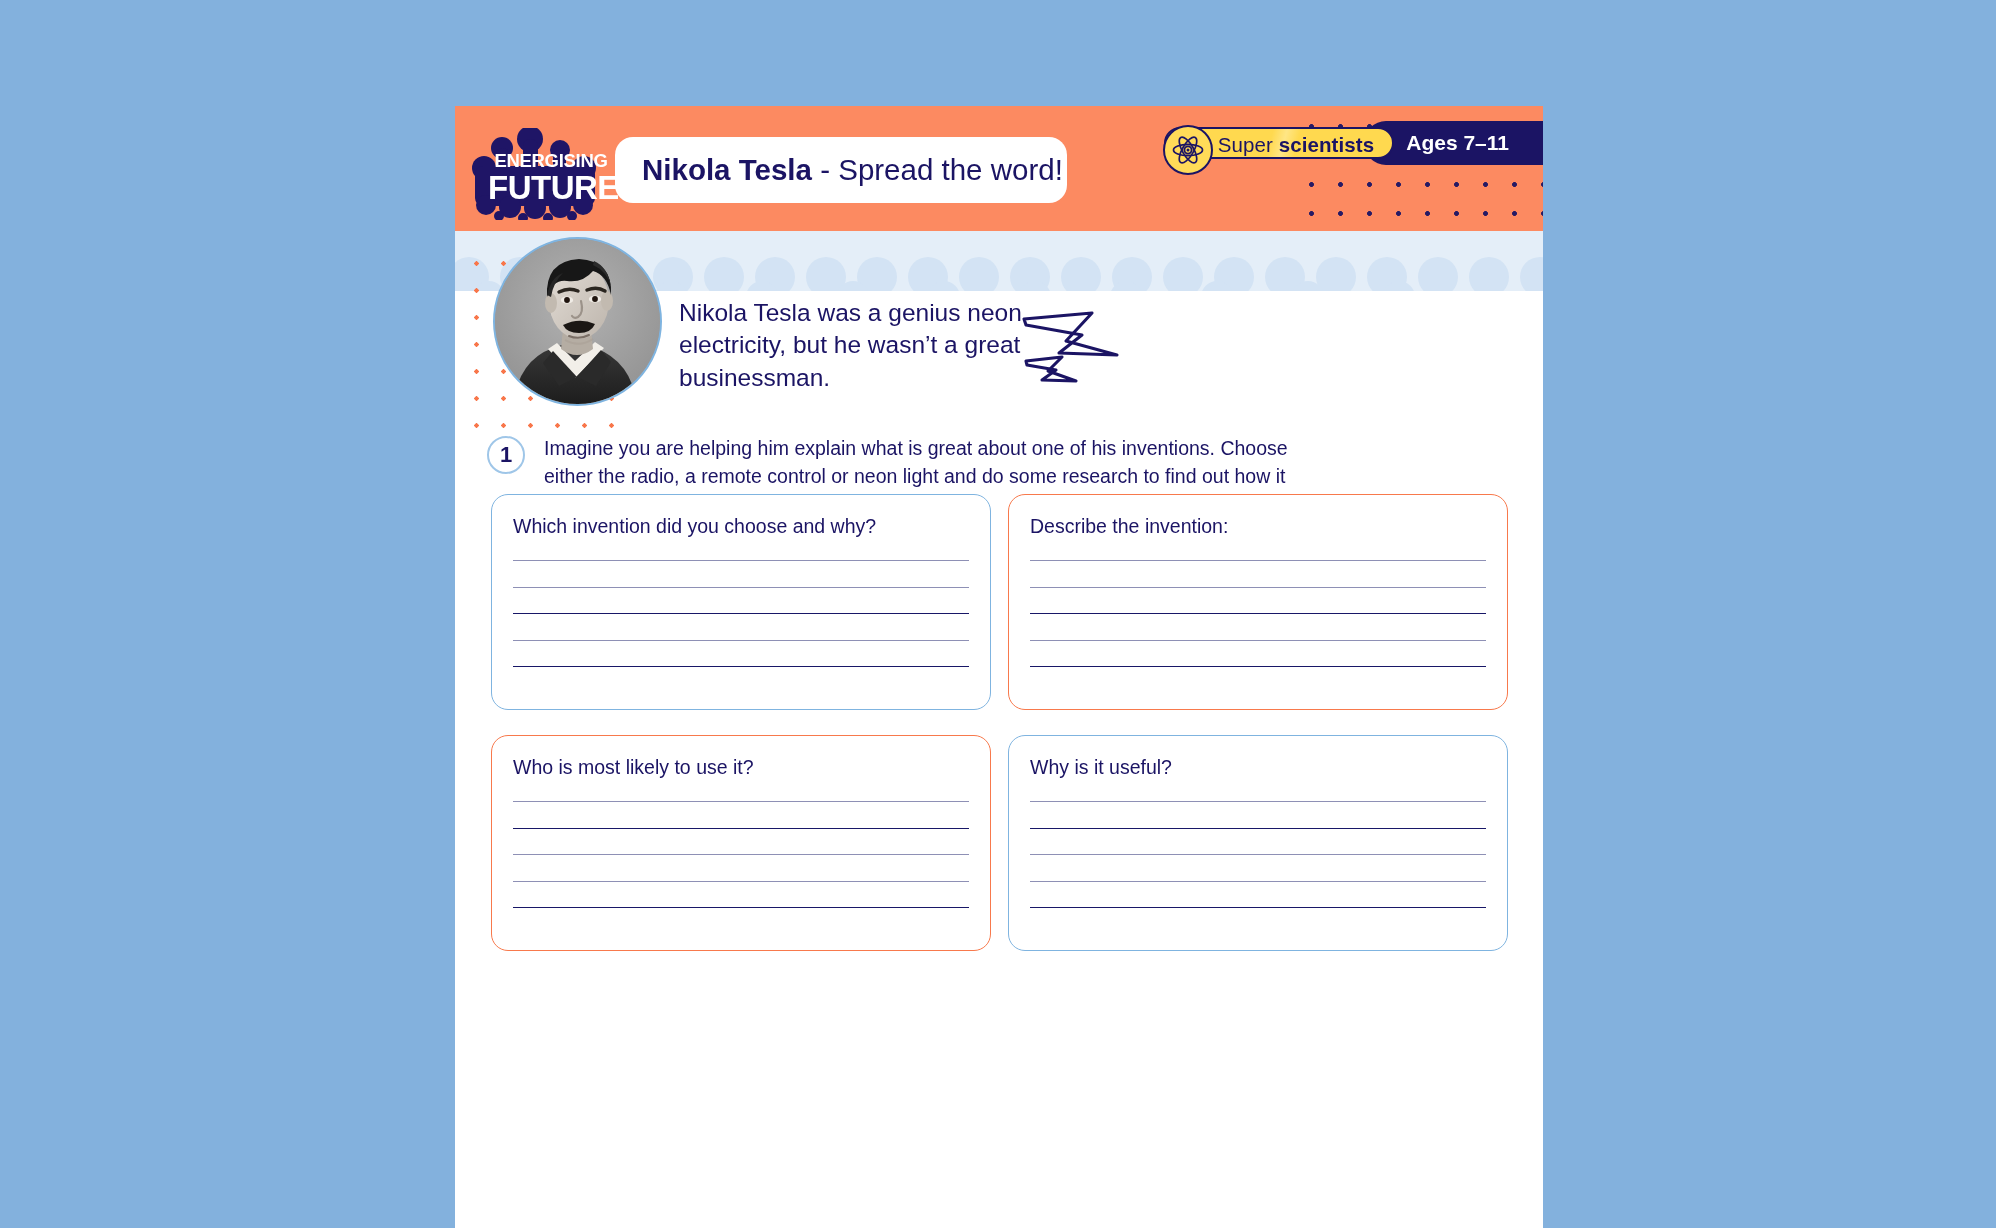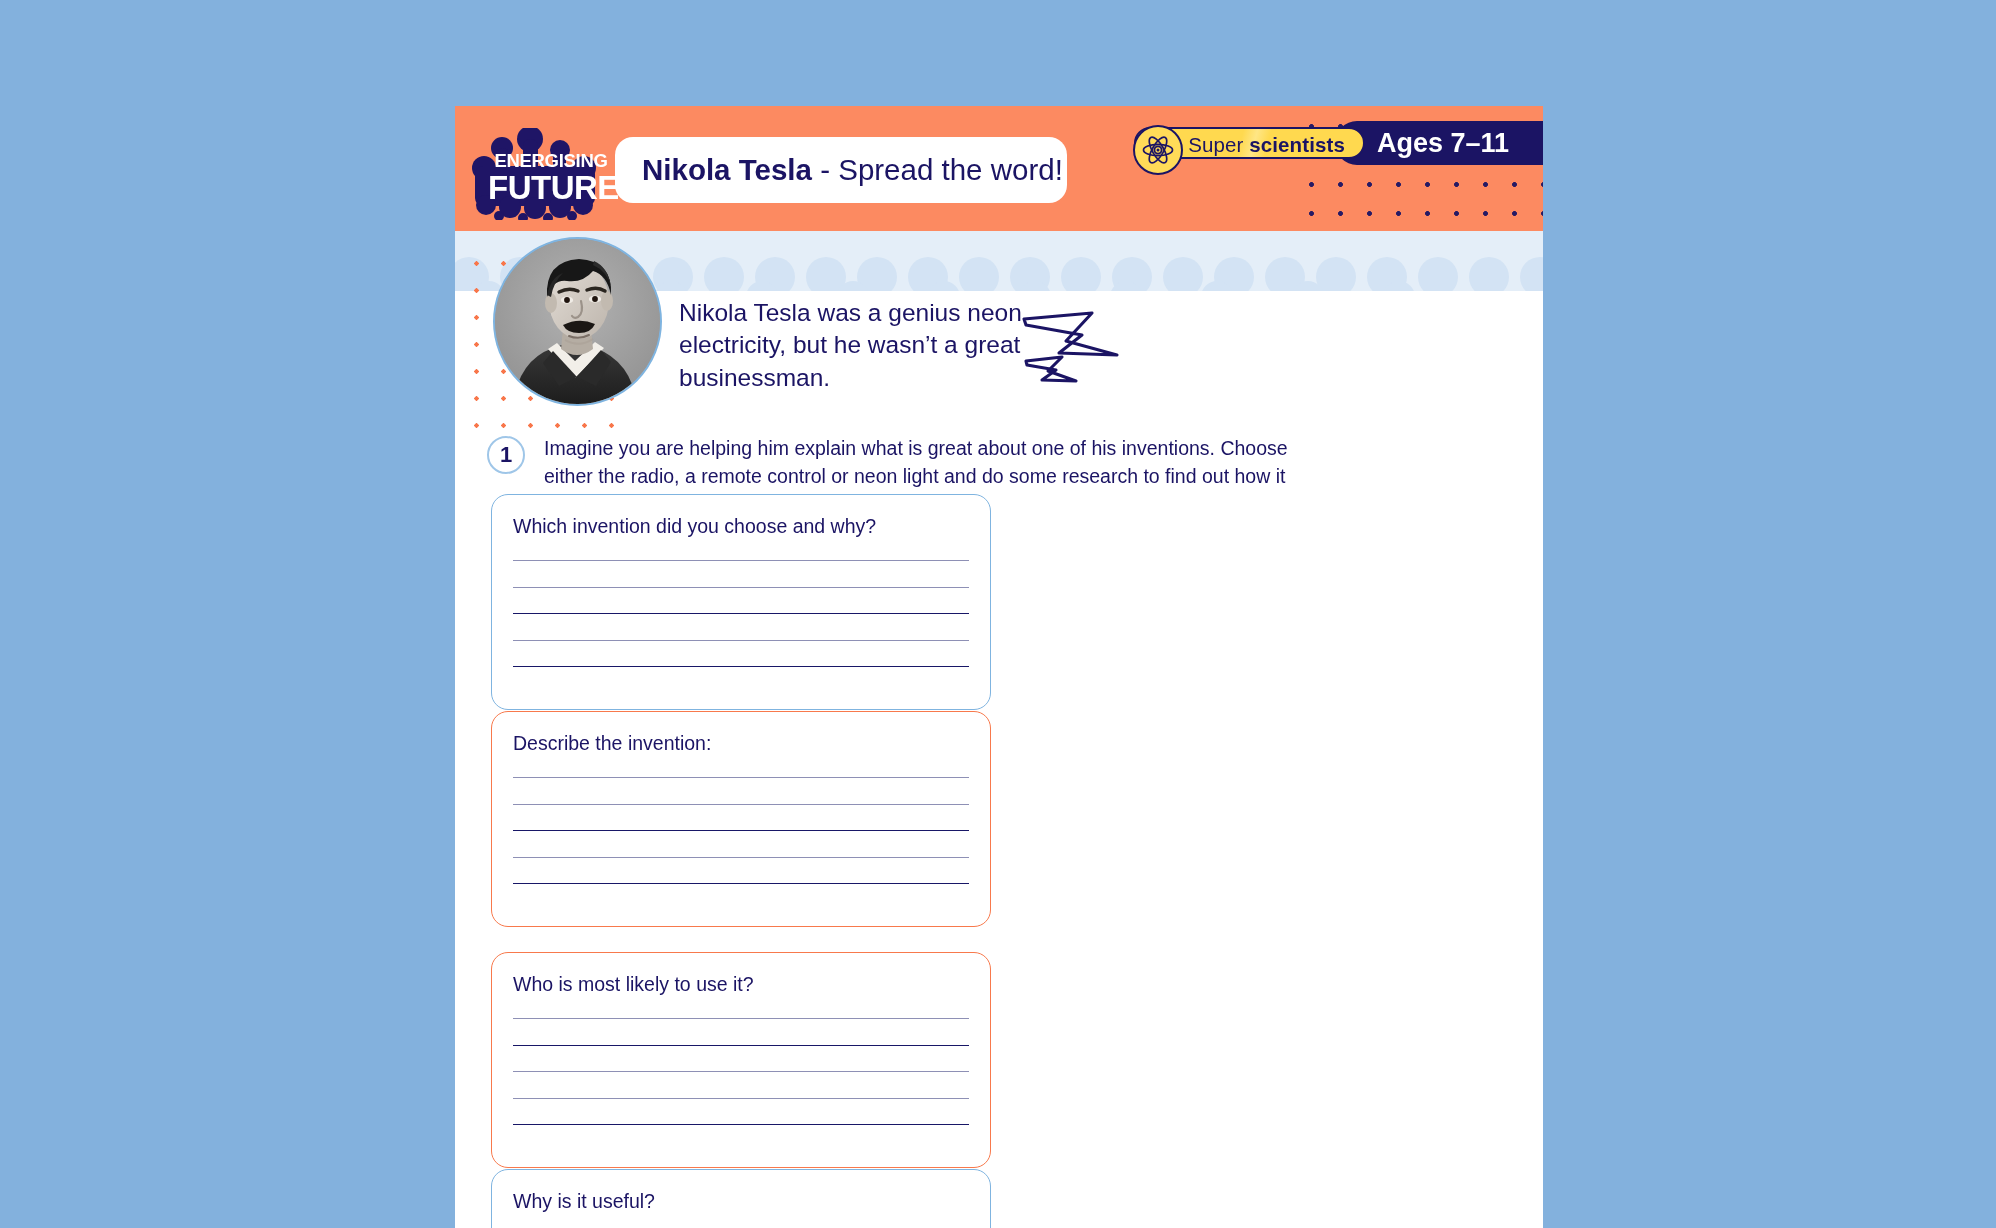--- a/index.html
+++ b/index.html
@@ -86,21 +86,21 @@
   }
   #ages-badge {
     height: 44px;
     background: #1b1464;
     border-radius: 23px 0 0 23px;
     display: flex;
     align-items: center;
     padding: 0 34px 0 42px;
     margin-left: -30px;
     color: #ffffff;
-    font-size: 27px;
+    font-size: 21px;
     font-weight: 700;
     white-space: nowrap;
   }
 
   
   #logo {
     position: absolute;
     left: 17px; top: 22px;
     width: 126px; height: 92px;
     z-index: 6;
@@ -240,23 +240,22 @@
   }
 
   
   #boxes {
     position: absolute;
     left: 36px; top: 388px;
     width: 1018px;
   }
   .box-row {
     display: flex;
-    gap: 1px;
+    gap: 17px;
     margin-bottom: 25px;
-    flex-direction: column;
   }
   .answer-box {
     width: 500px;
     height: 216px;
     border-radius: 17px;
     background: #ffffff;
     padding: 20px 21px 0 21px;
     position: relative;
   }
   .answer-box.blue { border: 1.8px solid #7fb4e0; }

